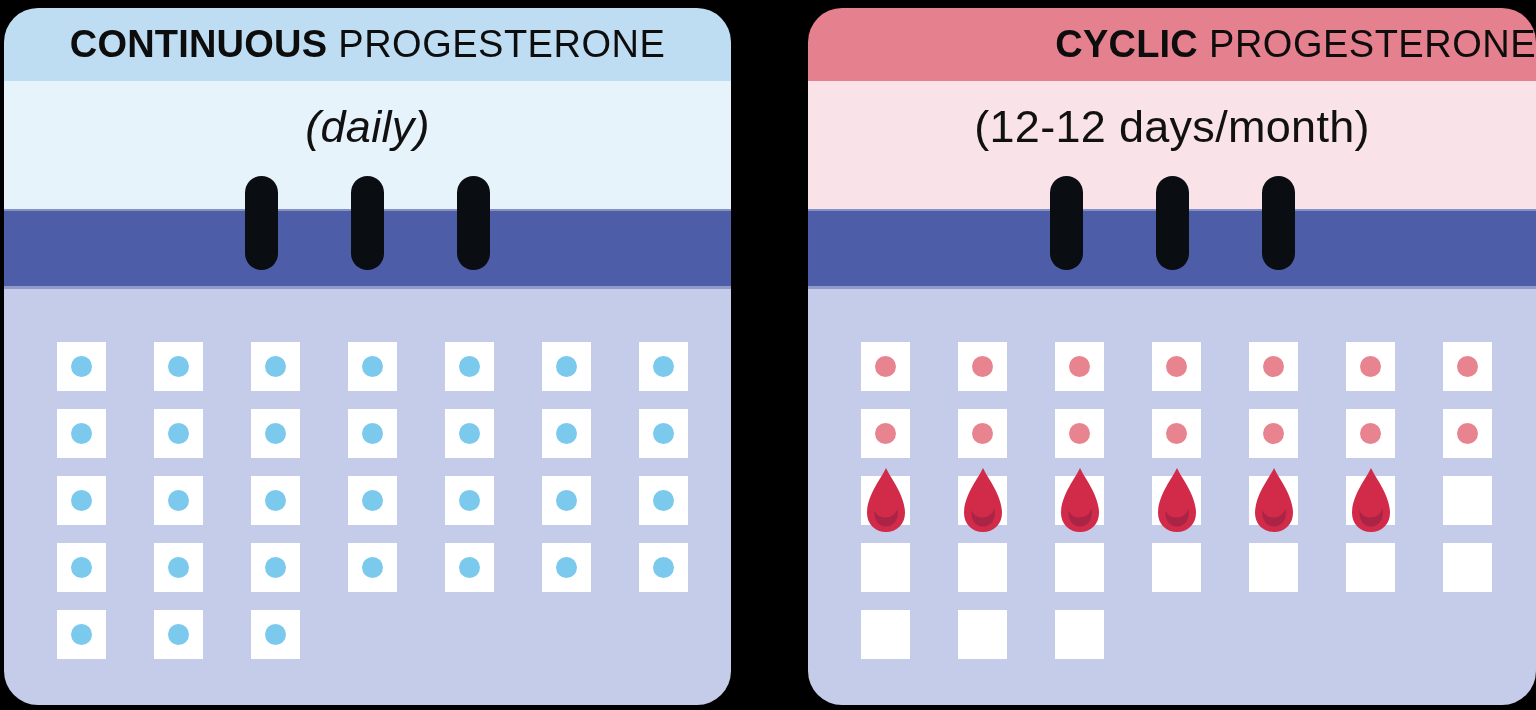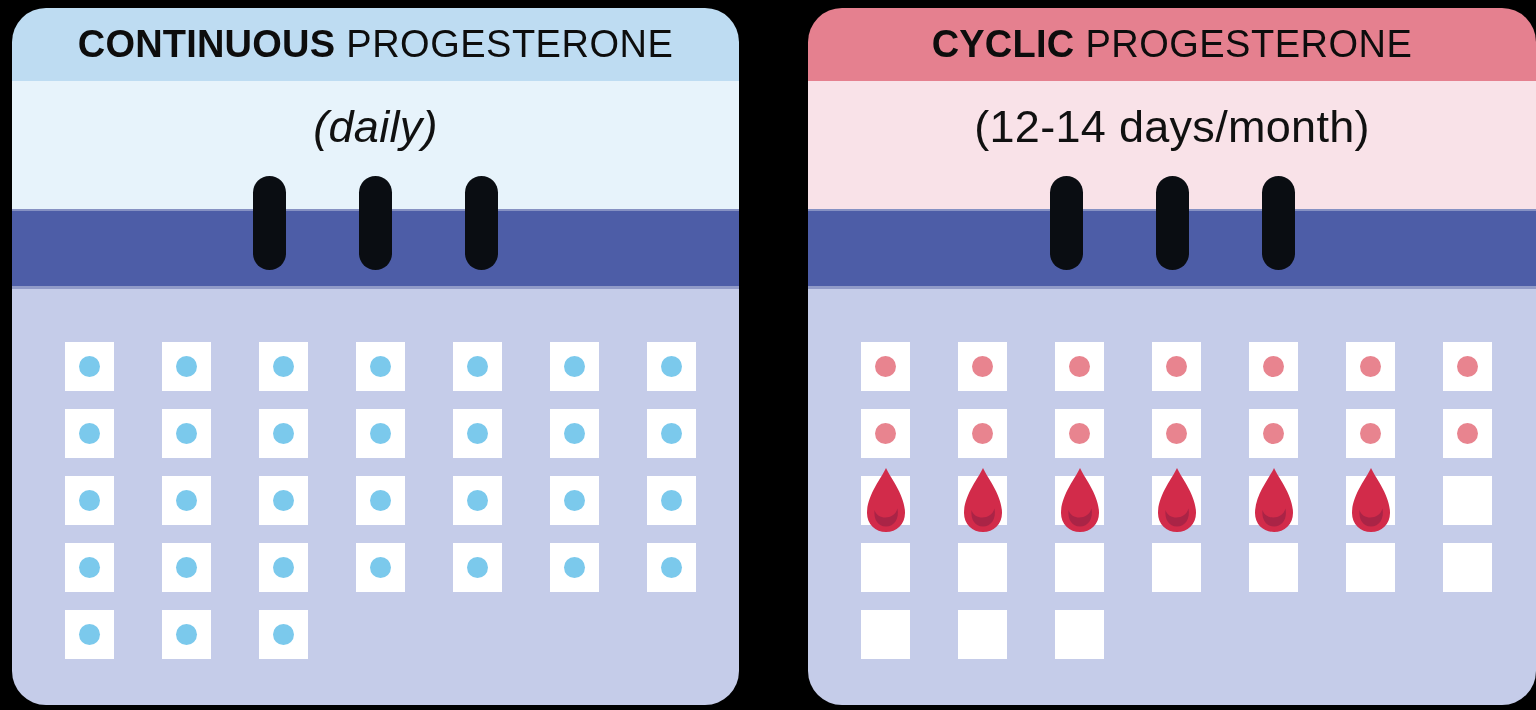--- a/index.html
+++ b/index.html
@@ -8,21 +8,21 @@
     background: #000;
     font-family: "Liberation Sans", sans-serif;
     overflow: hidden;
   }
   .stage { position: relative; width: 1536px; height: 710px; background: #000; }
 
   .card {
     position: absolute; top: 8px; height: 697px;
     border-radius: 34px; overflow: hidden;
   }
-  #card-continuous { left: 12px; width: 727px; }
+  #card-continuous { left: 4px; width: 727px; }
   #card-cyclic { left: 808px; width: 728px; }
 
   .band-header {
     position: absolute; top: 0; left: 0; right: 0; height: 73px;
     display: flex; align-items: center; justify-content: center;
   }
   .title {
     margin: 0; font-size: 38px; font-weight: 400; color: #0d0d0d;
     letter-spacing: 0.5px; white-space: nowrap;
   }
@@ -188,28 +188,28 @@
             </div>
             <div class="cell" style="background: rgb(255, 255, 255);">
               <span class="dot" style="background: rgb(123, 201, 236);"></span>
             </div>
           </div>
         </div>
     </div>
   </section>
 
   <section class="card" id="card-cyclic">
-    <header class="band-header" style="background-color: rgb(229, 128, 143);">
+    <header class="band-header" style="background-color: rgb(229, 128, 143); justify-content: flex-end;">
       <h1 class="title">
         <strong>CYCLIC</strong>
         <span>PROGESTERONE</span>
       </h1>
     </header>
     <div class="zone-sub" style="background-color: rgb(249, 226, 232);">
-      <p class="subtitle">(12-14 days/month)</p>
+      <p class="subtitle">(12-12 days/month)</p>
     </div>
     <div class="band-dark" style="background-color: rgb(77, 93, 167);"></div>
     <div class="rings">
       <span class="ring" style="background-color: rgb(10, 13, 18);"></span>
       <span class="ring" style="background-color: rgb(10, 13, 18);"></span>
       <span class="ring" style="background-color: rgb(10, 13, 18);"></span>
     </div>
     <div class="cal-body" style="background-color: rgb(197, 204, 233);">
       <div class="grid">
           <div class="cal-row">

